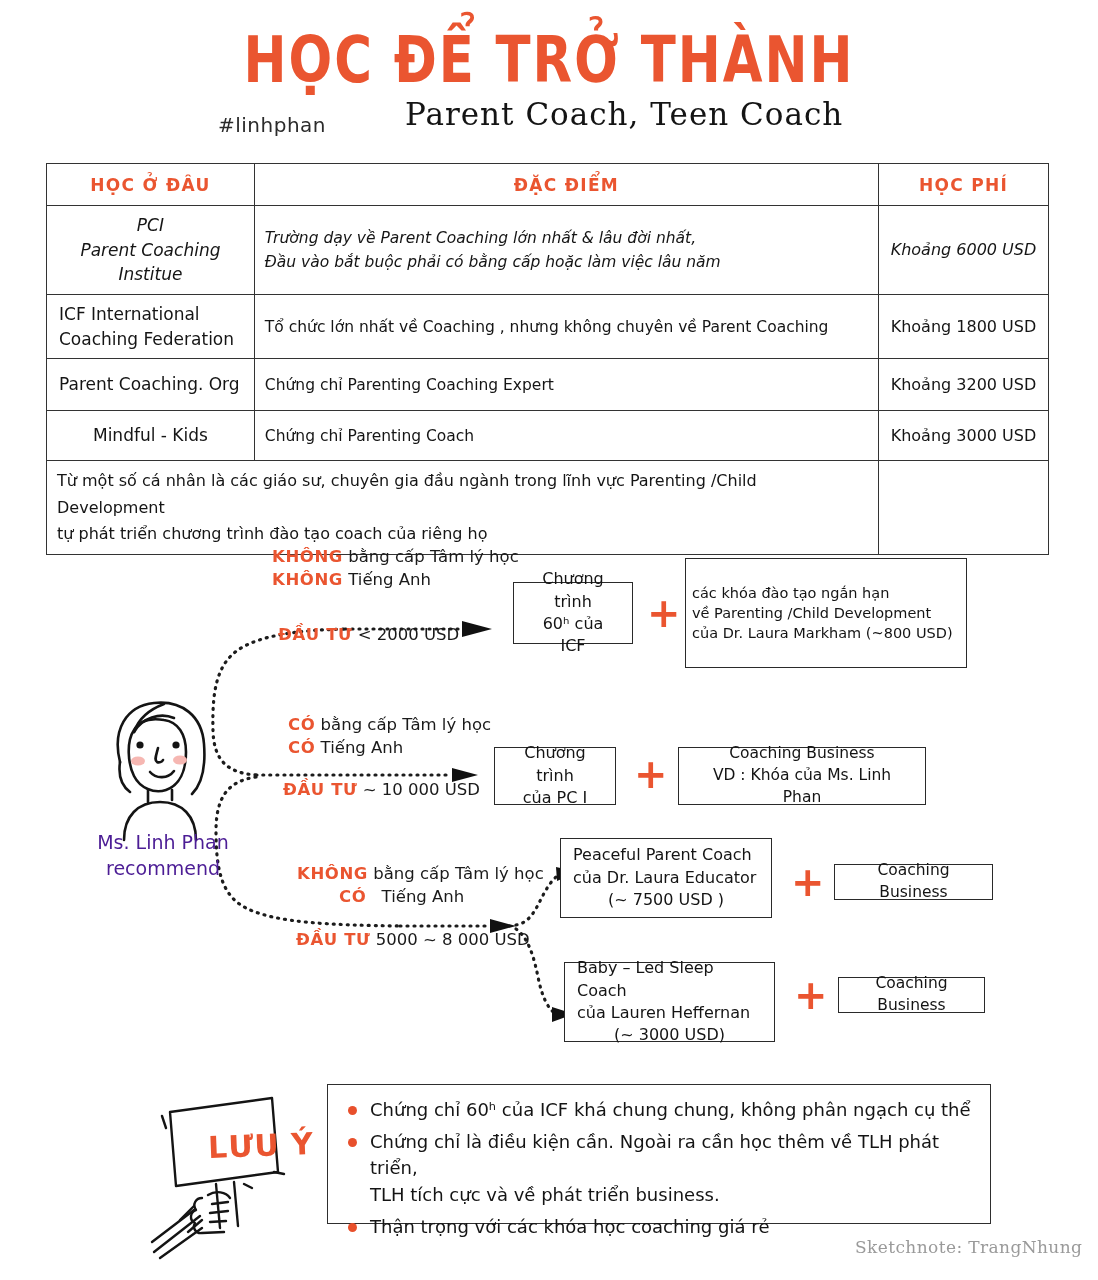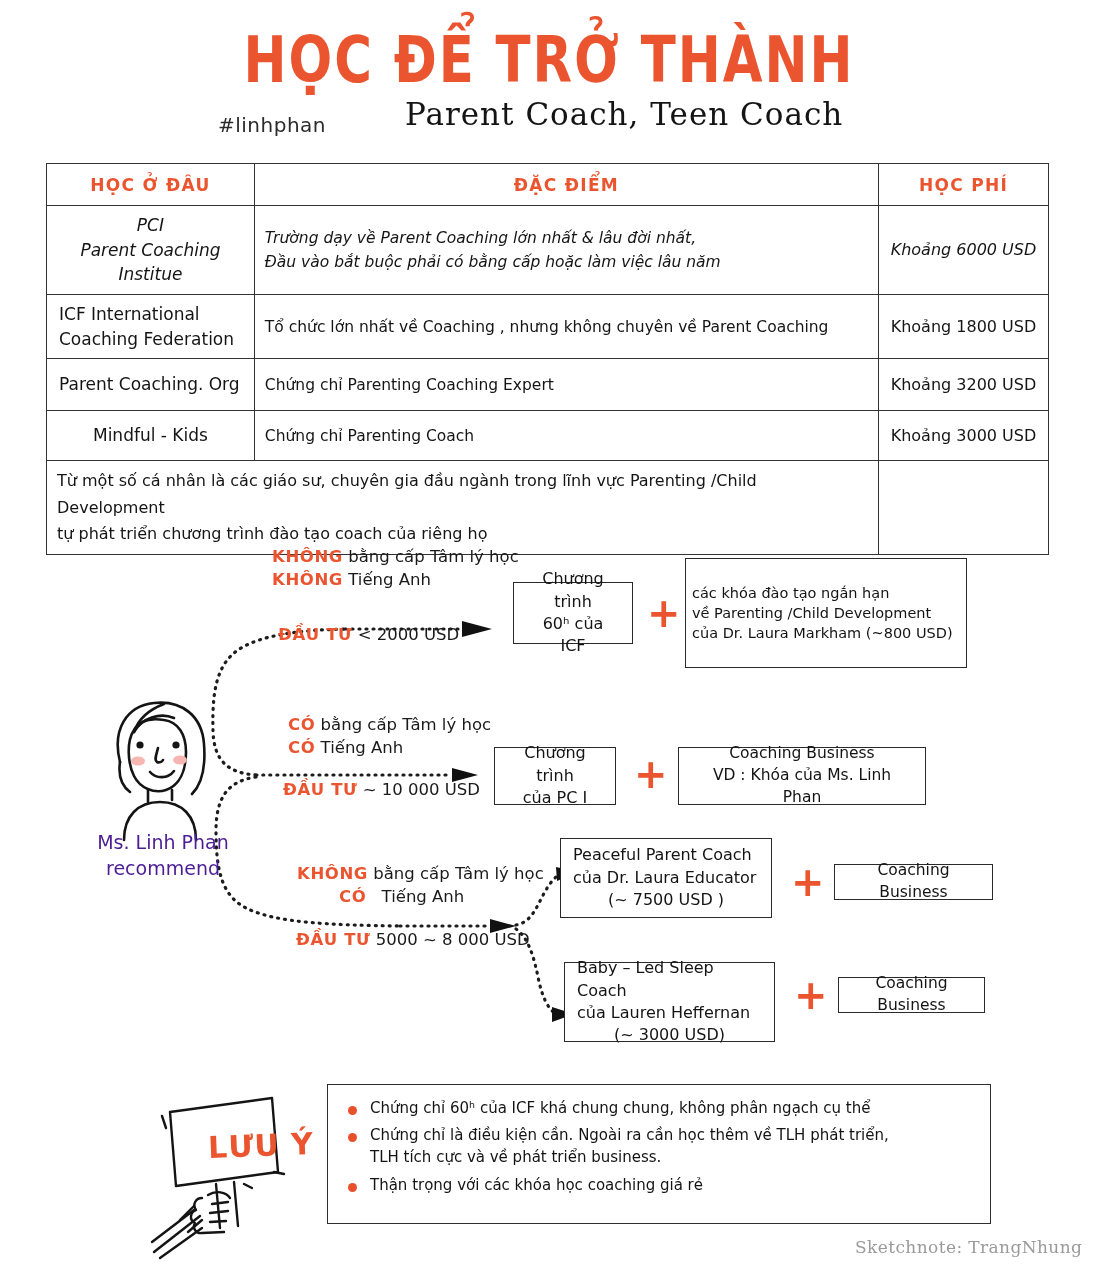--- a/index.html
+++ b/index.html
@@ -138,21 +138,21 @@
     position:absolute; left:327px; top:14px; width:664px; height:140px;
     border:1.7px solid #2e2e2e; background:#fff;
     padding:12px 16px 10px 16px;
   }
   .note-item { position:relative; padding-left:26px; margin-bottom:5px; }
   .note-item .dot {
     position:absolute; left:4px; top:9px;
     width:9px; height:9px; border-radius:50%;
     background:#e8502c;
   }
-  .note-item .txt { font-size:15px; line-height:1.48; color:#141414; font-family:"DejaVu Sans", sans-serif; }
+  .note-item .txt { font-size:18px; line-height:1.48; color:#141414; font-family:"DejaVu Sans", sans-serif; }
   .credit {
     position:absolute; left:855px; top:1237px;
     font-family:"DejaVu Serif", serif;
     font-size:17px; color:#9a9a9a;
     letter-spacing:0.4px;
     white-space:nowrap;
   }
 </style>
 </head>
 <body>

